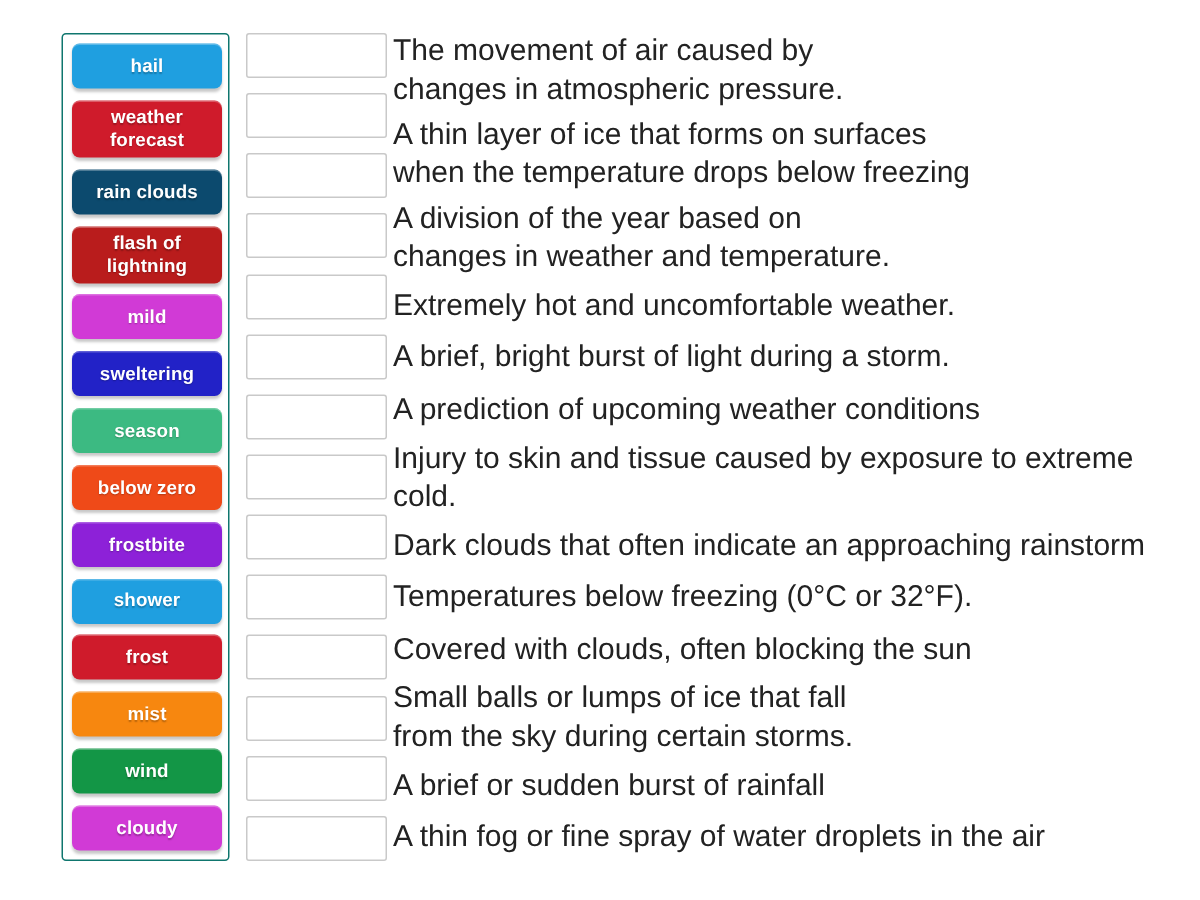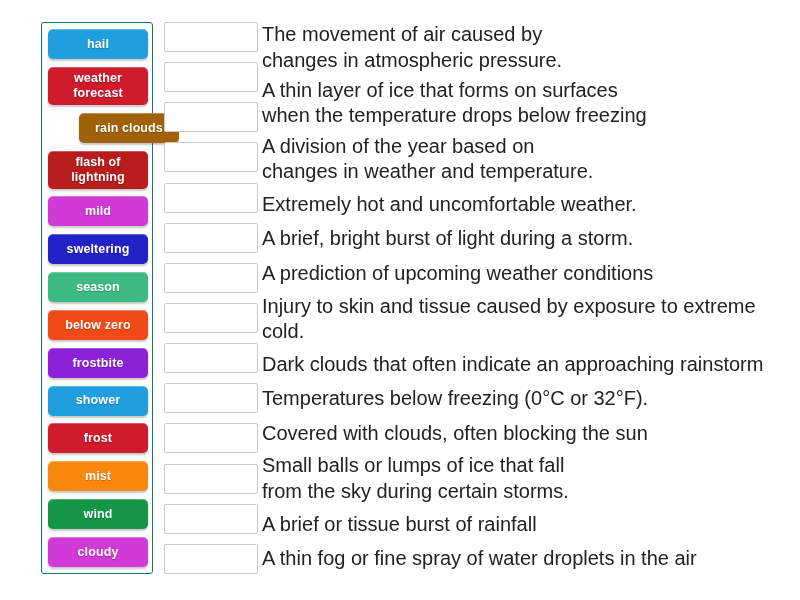--- a/index.html
+++ b/index.html
@@ -103,21 +103,21 @@
   }
 </style>
 </head>
 <body>
 
 <div id="app">
 
   <div class="tiles-container">
       <div class="tile one-line" style="background: rgb(31, 159, 224);">hail</div>
       <div class="tile two-line" style="background: rgb(207, 27, 43);">weather forecast</div>
-      <div class="tile one-line" style="background: #a16207; margin-left: 31px;">rain clouds</div>
+      <div class="tile one-line" style="background: #0c4a6e;">rain clouds</div>
       <div class="tile two-line" style="background: #b91c1c;">flash of lightning</div>
       <div class="tile one-line" style="background: rgb(209, 58, 214);">mild</div>
       <div class="tile one-line" style="background: rgb(34, 34, 199);">sweltering</div>
       <div class="tile one-line" style="background: rgb(60, 186, 130);">season</div>
       <div class="tile one-line" style="background: rgb(239, 74, 24);">below zero</div>
       <div class="tile one-line" style="background: rgb(141, 33, 216);">frostbite</div>
       <div class="tile one-line" style="background: rgb(31, 159, 224);">shower</div>
       <div class="tile one-line" style="background: rgb(207, 27, 43);">frost</div>
       <div class="tile one-line" style="background: rgb(247, 135, 15);">mist</div>
       <div class="tile one-line" style="background: rgb(19, 150, 70);">wind</div>
@@ -150,17 +150,17 @@
 changes in weather and temperature.</div>
       <div class="definition">Extremely hot and uncomfortable weather.</div>
       <div class="definition">A brief, bright burst of light during a storm.</div>
       <div class="definition">A prediction of upcoming weather conditions</div>
       <div class="definition">Injury to skin and tissue caused by exposure to extreme cold.</div>
       <div class="definition">Dark clouds that often indicate an approaching rainstorm</div>
       <div class="definition">Temperatures below freezing (0°C or 32°F).</div>
       <div class="definition">Covered with clouds, often blocking the sun</div>
       <div class="definition">Small balls or lumps of ice that fall
 from the sky during certain storms.</div>
-      <div class="definition">A brief or tissue burst of rainfall</div>
+      <div class="definition">A brief or sudden burst of rainfall</div>
       <div class="definition">A thin fog or fine spray of water droplets in the air</div>
     </div>
 
 </div>
 
 </body></html>

